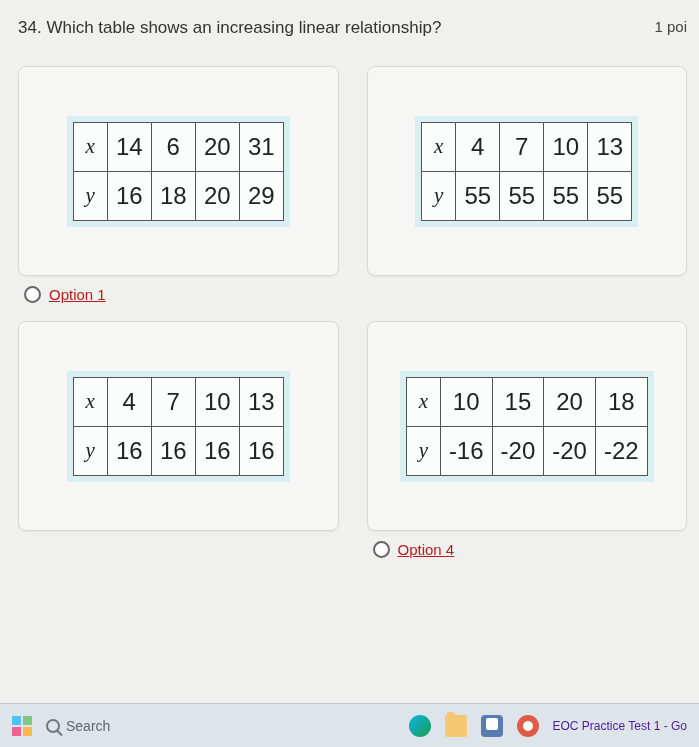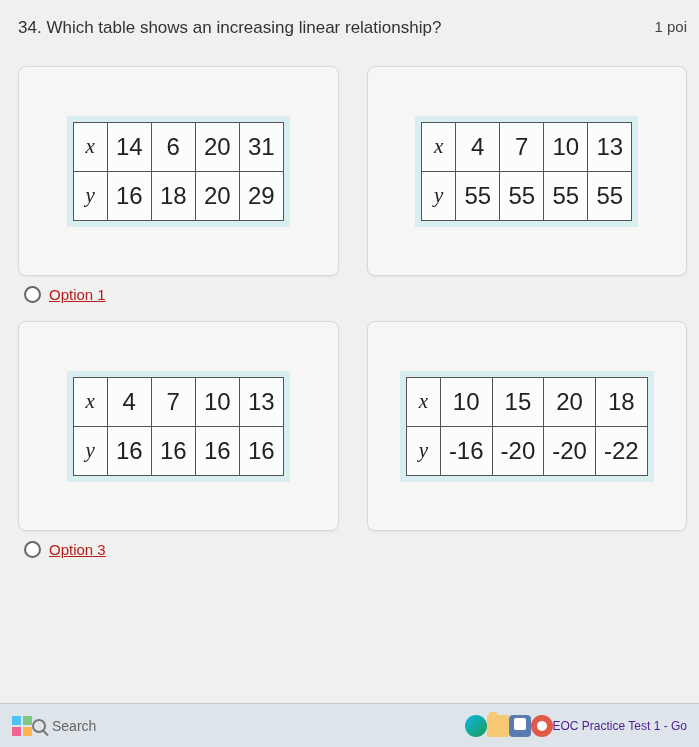--- a/index.html
+++ b/index.html
@@ -104,21 +104,21 @@
 
   .taskbar {
     position: absolute;
     bottom: 0; left: 0; right: 0;
     height: 44px;
     background: #dde4ea;
     border-top: 1px solid #c0c7cd;
     display: flex;
     align-items: center;
     padding: 16px 12px;
-    gap: 0;
+    gap: 14px;
   }
   .win-icon {
     width: 20px; height: 20px;
     display: grid;
     grid-template-columns: 1fr 1fr;
     grid-template-rows: 1fr 1fr;
     gap: 2px;
   }
   .win-icon span { background: #3b78d8; }
   .win-icon span:nth-child(1){ background:#4fc3f7;}
@@ -241,24 +241,20 @@
               <td class="hd">y</td>
               <td>16</td>
               <td>16</td>
               <td>16</td>
               <td>16</td>
             </tr>
           </tbody>
             </table>
         </div>
       </div>
-      <div class="option-row">
-        <span class="radio"></span>
-        <span>Option 3</span>
-      </div>
     </div>
 
     <div class="option-block">
       <div class="card">
         <div class="table-wrap">
           <table>
             <tbody>
                 <tr>
               <td class="hd">x</td>
               <td>10</td>
@@ -269,20 +265,24 @@
             <tr>
               <td class="hd">y</td>
               <td>-16</td>
               <td>-20</td>
               <td>-20</td>
               <td>-22</td>
             </tr>
           </tbody>
             </table>
         </div>
+      </div>
+      <div class="option-row">
+        <span class="radio"></span>
+        <span>Option 4</span>
       </div>
     </div>
 
   </div>
 </div>
 
 <div class="taskbar">
   <div class="win-icon">
     <span></span>
       <span></span>

